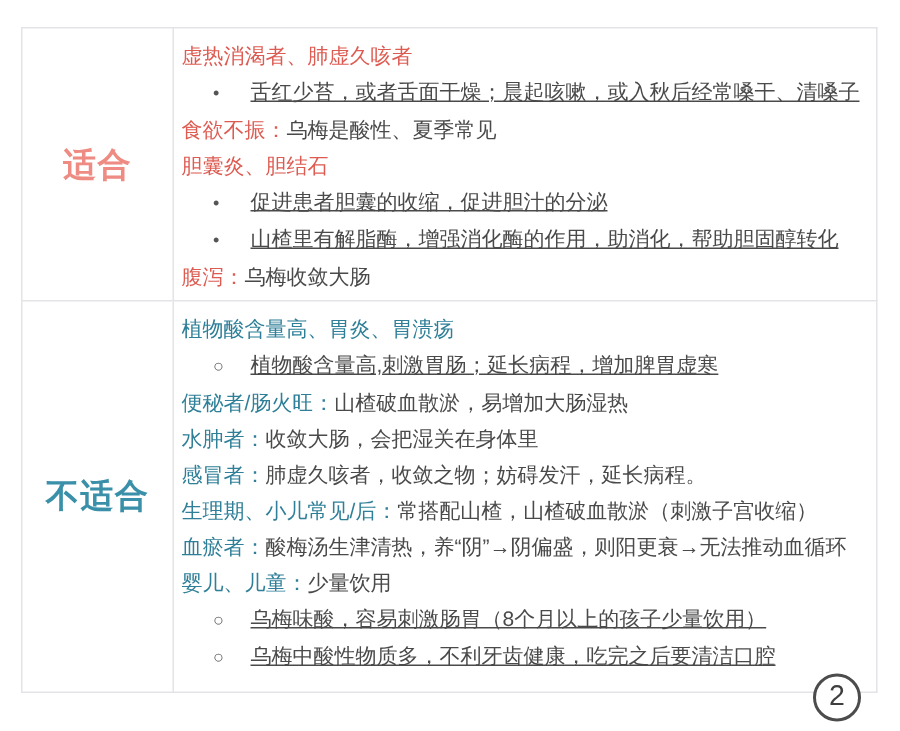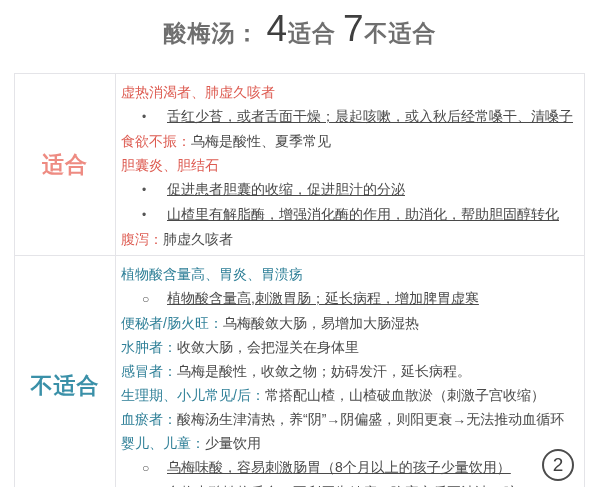--- a/index.html
+++ b/index.html
@@ -52,50 +52,43 @@
     width:28px;height:28px;border:2px solid #4c4c4c;border-radius:50%;
     display:flex;align-items:center;justify-content:center;
     font-size:19px;color:#3f3f3f;background:#fff;
   }
 </style>
 </head>
 <body>
 
 <div class="page">
 
-  <header class="title">
-    <span class="t-word">酸梅汤：</span>
-    <span class="t-num">4</span>
-    <span class="t-word">适合</span>
-    <span class="t-num">7</span>
-    <span class="t-word">不适合</span>
-  </header>
 
   <table class="suit-table">
     <tbody>
         <tr class="row-suitable">
           <td class="label-cell suitable">适合</td>
           <td class="content-cell suitable-items">
             <div class="item heading"><span class="lead">虚热消渴者、肺虚久咳者</span></div>
             <div class="item bullet"><span class="marker">•</span><span class="txt">舌红少苔，或者舌面干燥；晨起咳嗽，或入秋后经常嗓干、清嗓子</span></div>
             <div class="item inline"><span class="lead">食欲不振：</span><span class="txt">乌梅是酸性、夏季常见</span></div>
             <div class="item heading"><span class="lead">胆囊炎、胆结石</span></div>
             <div class="item bullet"><span class="marker">•</span><span class="txt">促进患者胆囊的收缩，促进胆汁的分泌</span></div>
             <div class="item bullet"><span class="marker">•</span><span class="txt">山楂里有解脂酶，增强消化酶的作用，助消化，帮助胆固醇转化</span></div>
-            <div class="item inline"><span class="lead">腹泻：</span><span class="txt">肺虚久咳者</span></div>
+            <div class="item inline"><span class="lead">腹泻：</span><span class="txt">乌梅收敛大肠</span></div>
           </td>
         </tr>
         <tr class="row-unsuitable">
           <td class="label-cell unsuitable">不适合</td>
           <td class="content-cell unsuitable-items">
             <div class="item heading"><span class="lead">植物酸含量高、胃炎、胃溃疡</span></div>
             <div class="item bullet"><span class="marker">○</span><span class="txt">植物酸含量高,刺激胃肠；延长病程，增加脾胃虚寒</span></div>
-            <div class="item inline"><span class="lead">便秘者/肠火旺：</span><span class="txt">乌梅酸敛大肠，易增加大肠湿热</span></div>
+            <div class="item inline"><span class="lead">便秘者/肠火旺：</span><span class="txt">山楂破血散淤，易增加大肠湿热</span></div>
             <div class="item inline"><span class="lead">水肿者：</span><span class="txt">收敛大肠，会把湿关在身体里</span></div>
-            <div class="item inline"><span class="lead">感冒者：</span><span class="txt">乌梅是酸性，收敛之物；妨碍发汗，延长病程。</span></div>
+            <div class="item inline"><span class="lead">感冒者：</span><span class="txt">肺虚久咳者，收敛之物；妨碍发汗，延长病程。</span></div>
             <div class="item inline"><span class="lead">生理期、小儿常见/后：</span><span class="txt">常搭配山楂，山楂破血散淤（刺激子宫收缩）</span></div>
             <div class="item inline"><span class="lead">血瘀者：</span><span class="txt">酸梅汤生津清热，养“阴”→阴偏盛，则阳更衰→无法推动血循环</span></div>
             <div class="item inline"><span class="lead">婴儿、儿童：</span><span class="txt">少量饮用</span></div>
             <div class="item bullet"><span class="marker">○</span><span class="txt">乌梅味酸，容易刺激肠胃（8个月以上的孩子少量饮用）</span></div>
             <div class="item bullet"><span class="marker">○</span><span class="txt">乌梅中酸性物质多，不利牙齿健康，吃完之后要清洁口腔</span></div>
           </td>
         </tr>
       </tbody>
   </table>
 

